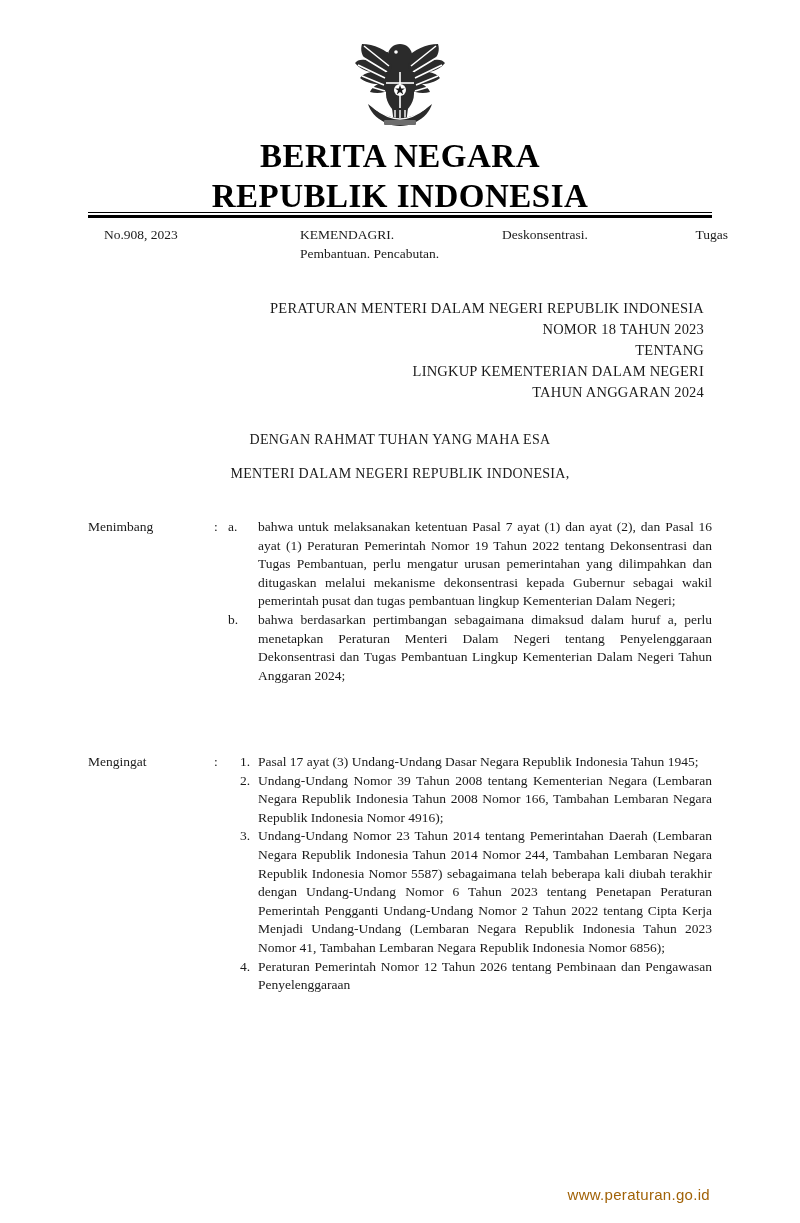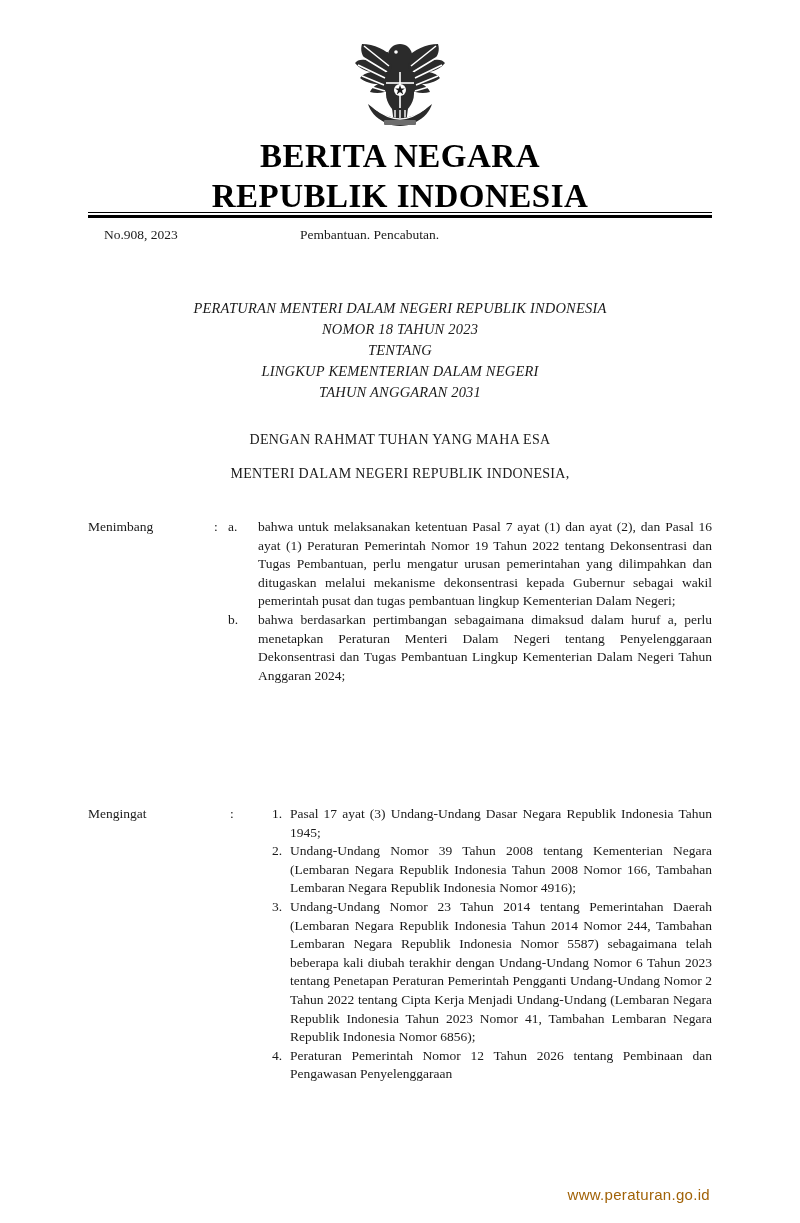--- a/index.html
+++ b/index.html
@@ -96,25 +96,24 @@
   }
   .meta-kw .kw-last {
     display: block;
     text-align: right;
     text-align-last: left;
   }
 
   
   .title-block {
     position: absolute;
-    left: 88px;
+    left: 80px;
     width: 624px;
     top: 298px;
-    text-align: center;
-    font-style: italic;
+    text-align: right;
   }
   .title-block .t-line {
     font-size: 14.5px;
     line-height: 21px;
     letter-spacing: 0.2px;
     white-space: nowrap;
   }
 
   .decree-line {
     position: absolute;
@@ -129,21 +128,21 @@
 
   
   .clause {
     position: absolute;
     left: 88px;
     width: 624px;
     display: flex;
     align-items: flex-start;
   }
   .clause-menimbang { top: 518px; }
-  .clause-mengingat { top: 805px; gap: 16px; }
+  .clause-mengingat { top: 753px; }
 
   .clause-label {
     flex: 0 0 126px;
     width: 126px;
     font-size: 13.5px;
     line-height: 18.6px;
   }
   .clause-colon {
     flex: 0 0 14px;
     width: 14px;
@@ -237,30 +236,31 @@
   </div>
 
   <div class="rule-group">
     <div class="rule-thin"></div>
     <div class="rule-thick"></div>
   </div>
 
   <div class="meta-row">
     <div class="meta-no">No.908, 2023</div>
     <div class="meta-kw">
+      <span>KEMENDAGRI. Deskonsentrasi. Tugas</span>
       <span class="kw-last">Pembantuan. Pencabutan.</span>
     </div>
   </div>
 
   <div class="title-block">
     <div class="t-line">PERATURAN MENTERI DALAM NEGERI REPUBLIK INDONESIA</div>
     <div class="t-line">NOMOR 18 TAHUN 2023</div>
     <div class="t-line">TENTANG</div>
     <div class="t-line">LINGKUP KEMENTERIAN DALAM NEGERI</div>
-    <div class="t-line">TAHUN ANGGARAN 2031</div>
+    <div class="t-line">TAHUN ANGGARAN 2024</div>
   </div>
 
   <div class="decree-line decree-rahmat">DENGAN RAHMAT TUHAN YANG MAHA ESA</div>
   <div class="decree-line decree-menteri">MENTERI DALAM NEGERI REPUBLIK INDONESIA,</div>
 
   <div class="clause clause-menimbang">
     <div class="clause-label">Menimbang</div>
     <div class="clause-colon">:</div>
     <div class="clause-items">
       <div class="clause-item">

